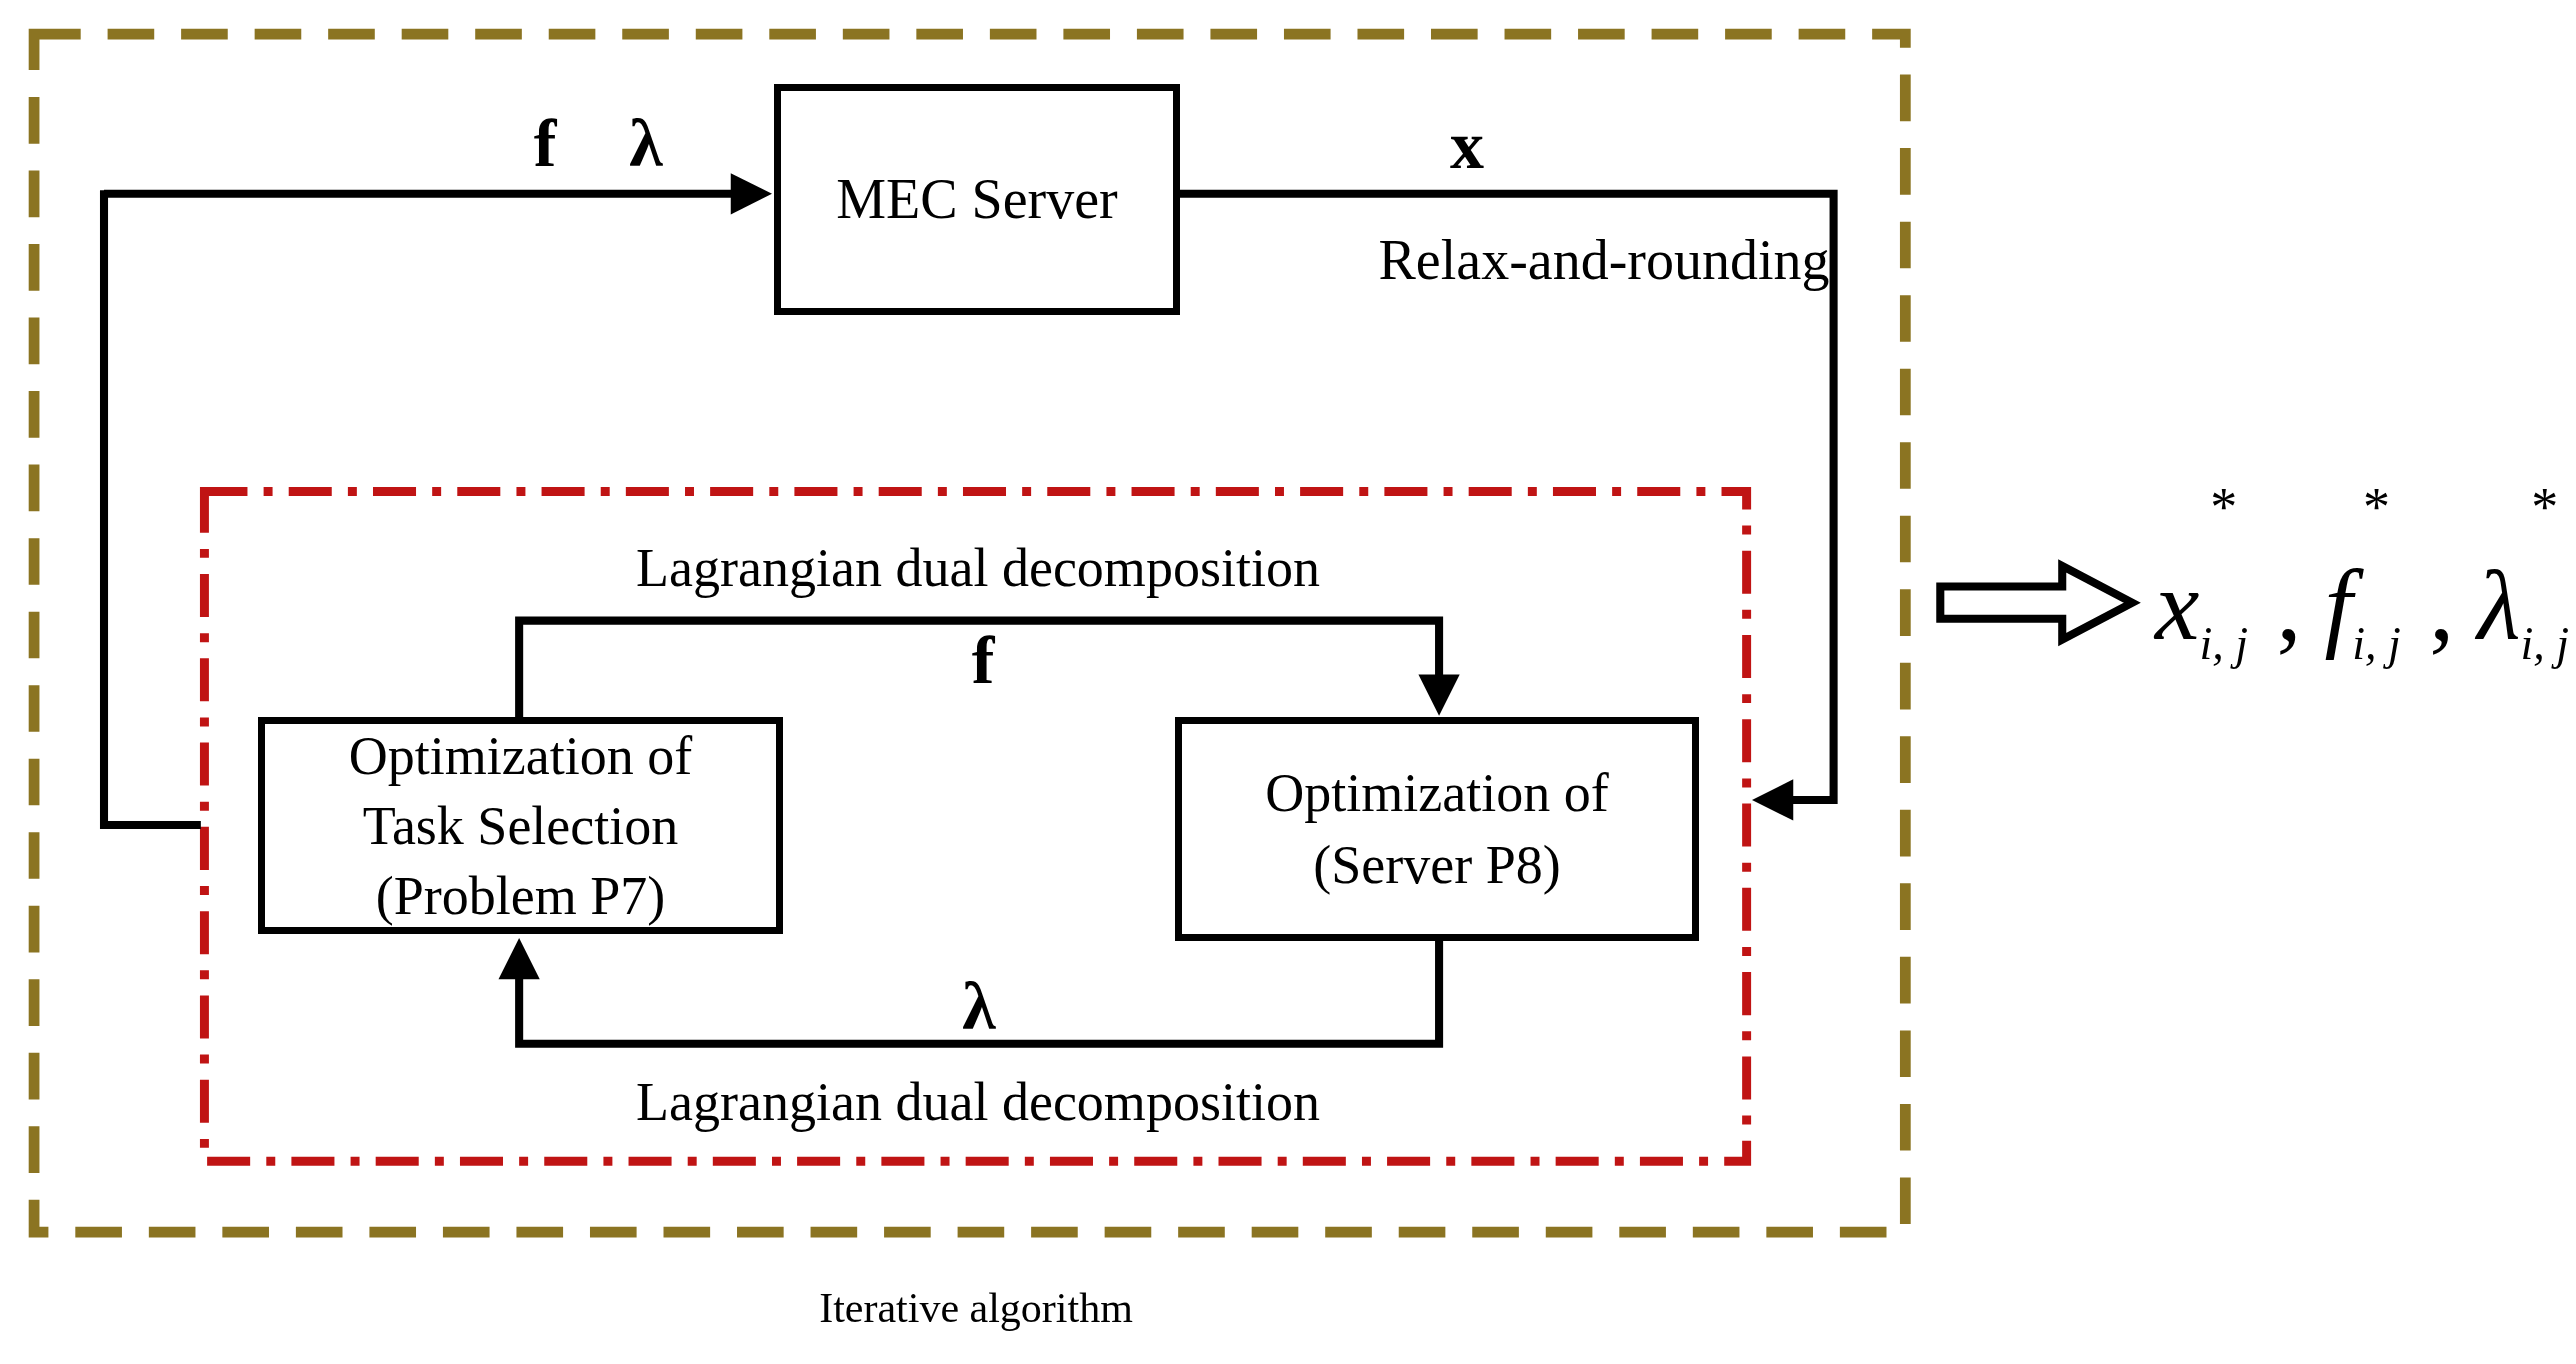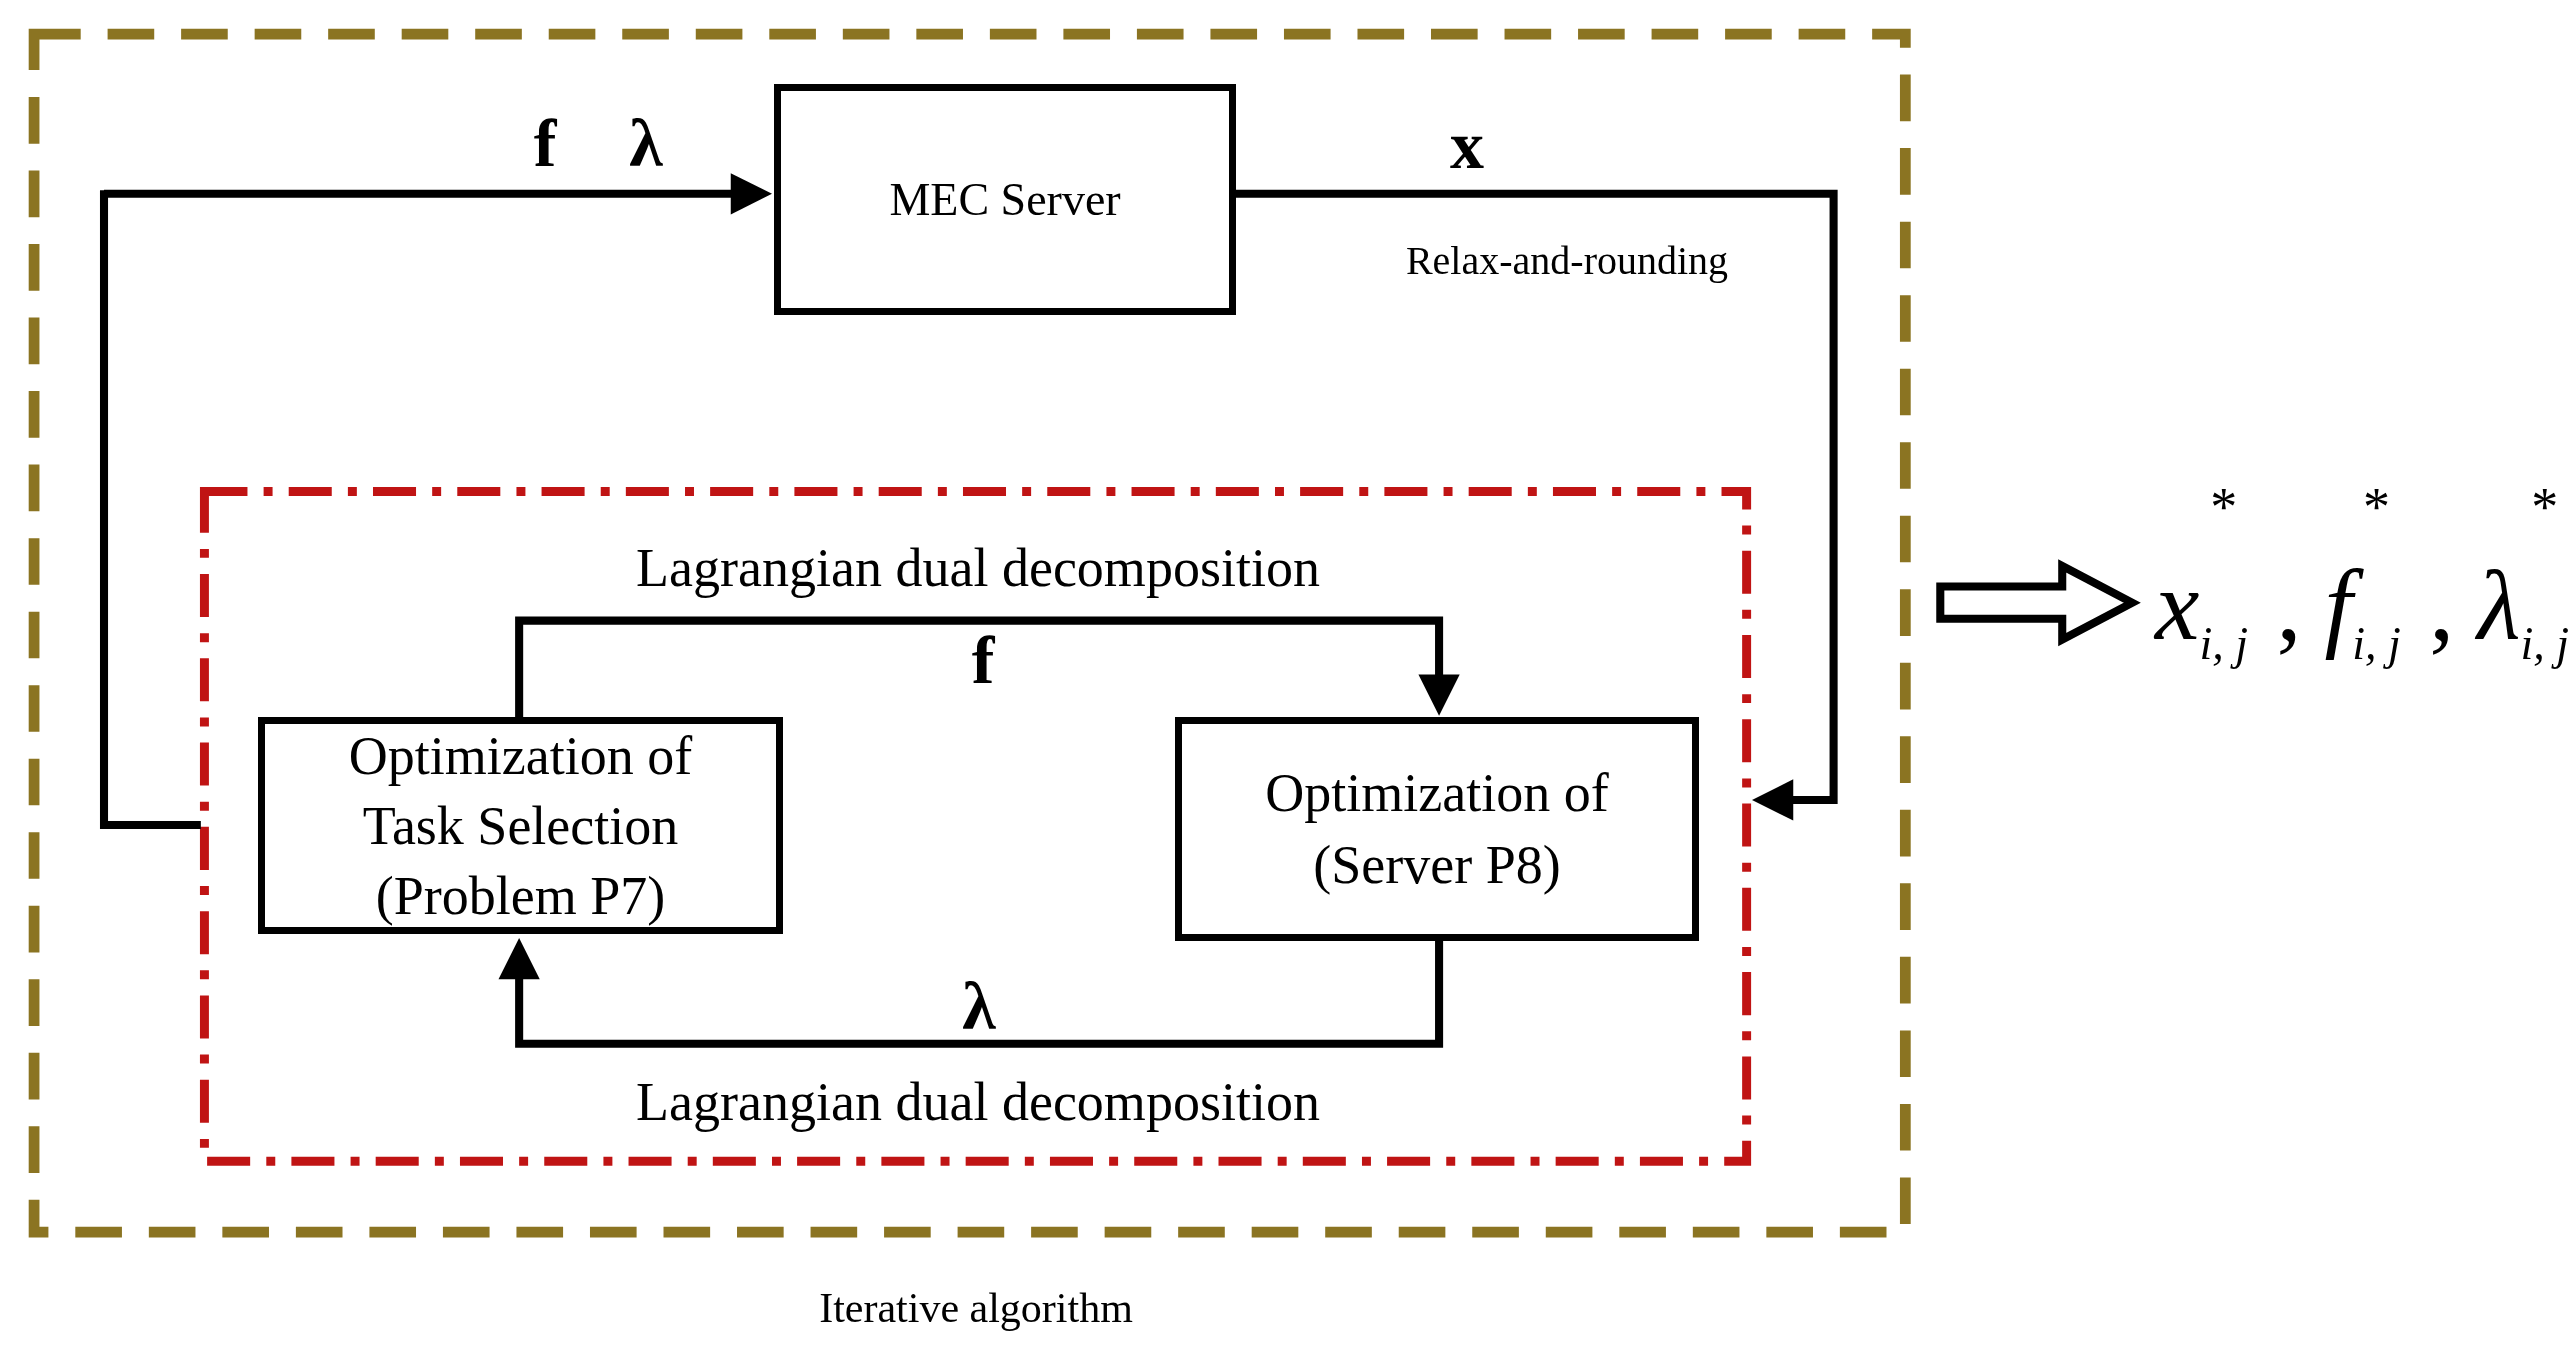--- a/index.html
+++ b/index.html
@@ -32,34 +32,34 @@
     background: #fff;
     border: 7.2px solid var(--line-color);
     box-sizing: border-box;
     display: flex;
     flex-direction: column;
     justify-content: center;
     align-items: center;
     text-align: center;
   }
   .box-line { white-space: nowrap; }
-  #mec-box { left: 774px; top: 84px; width: 462px; height: 231px; font-size: 46px; line-height: 75px; }
+  #mec-box { left: 774px; top: 84px; width: 406px; height: 231px; font-size: 56px; line-height: 75px; }
   #task-box { left: 258px; top: 717px; width: 525px; height: 217px; font-size: 54px; line-height: 70px; }
   #resource-box { left: 1175px; top: 717px; width: 524px; height: 224px; font-size: 54px; line-height: 72px; }
 
   .lbl {
     position: absolute;
     transform: translate(-50%, -50%);
     white-space: nowrap;
   }
   .var-lbl { font-weight: 700; font-size: 68px; }
   #lbl-input-f      { left: 545px;  top: 143px; }
   #lbl-input-lambda { left: 646px;  top: 143px; }
   #lbl-x-out        { left: 1467px; top: 145px; }
-  #lbl-relax        { left: 1567px; top: 260px; font-size: 40px; }
+  #lbl-relax        { left: 1604px; top: 260px; font-size: 56px; }
   #lbl-lagr-top     { left: 978px; top: 568px; font-size: 54px; }
   #lbl-f-mid        { left: 983px; top: 660px; }
   #lbl-lambda-mid   { left: 979px; top: 1006px; }
   #lbl-lagr-bottom  { left: 978px; top: 1102px; font-size: 54px; }
   #caption          { left: 976px; top: 1308px; font-size: 42px; }
 
   
   #formula {
     position: absolute;
     left: 2155px;

